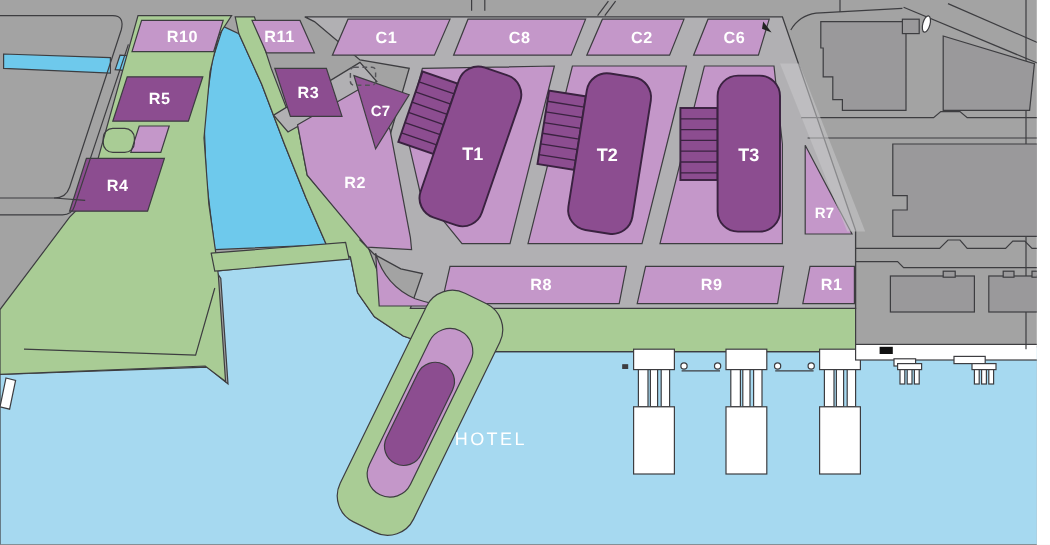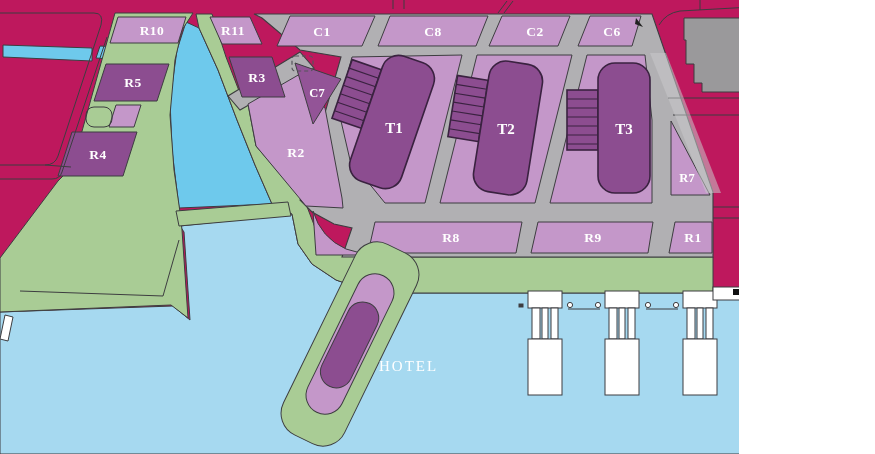--- a/index.html
+++ b/index.html
@@ -1,17 +1,17 @@
 <!DOCTYPE html>
 <html style="--channel-cyan: #6EC9EC; --harbor-blue: #A6D9F0; --park-green: #A9CC95; --parcel-light: #C497C9; --parcel-dark: #8C4D90; --parcel-medium: #935497; --road-gray: #B1B0B3; --context-gray: #9A999B; --outline-dark: #3D3D40; --tower-outline: #3A2240; --shadow-gray: #C9C9CA; --label-white: #FFFFFF;"><head>
 <meta charset="utf-8">
 <style>
   html,body{margin:0;padding:0;background:#ffffff;}
-  .stage{position:relative;width:739px;height:454px;background:#be185d;overflow:hidden;
-         font-family:Liberation Serif, serif;}
+  .stage{position:relative;width:864px;height:454px;background:#a3a3a3;overflow:hidden;
+         font-family:Liberation Sans, sans-serif;}
   svg{display:block;}
   .water{fill:var(--harbor-blue);stroke:var(--outline-dark);stroke-width:1;}
   .cyan{fill:var(--channel-cyan);stroke:var(--outline-dark);stroke-width:1;}
   .green{fill:var(--park-green);stroke:var(--outline-dark);stroke-width:1;}
   .road{fill:var(--road-gray);stroke:var(--outline-dark);stroke-width:1.1;}
   .p-light{fill:var(--parcel-light);stroke:var(--outline-dark);stroke-width:1;}
   .p-dark{fill:var(--parcel-dark);stroke:var(--outline-dark);stroke-width:1;}
   .p-med{fill:var(--parcel-medium);stroke:var(--outline-dark);stroke-width:1;}
   .tower{fill:var(--parcel-dark);stroke:var(--tower-outline);stroke-width:1.6;}
   .rail{stroke:var(--tower-outline);stroke-width:1.1;fill:none;}

